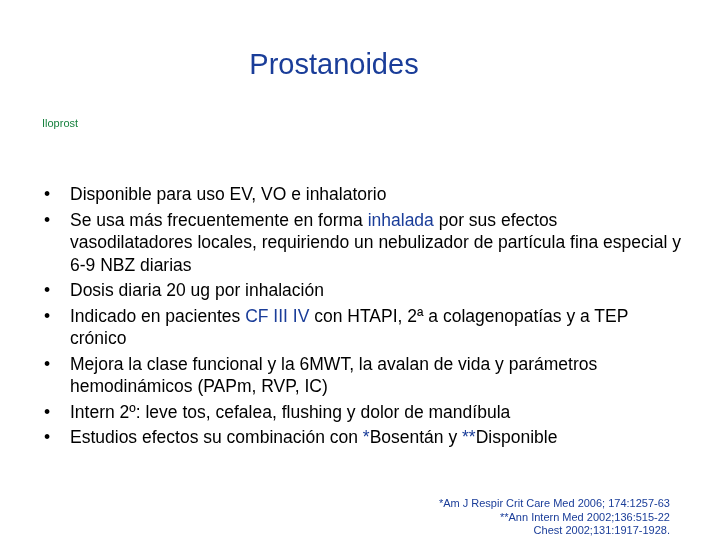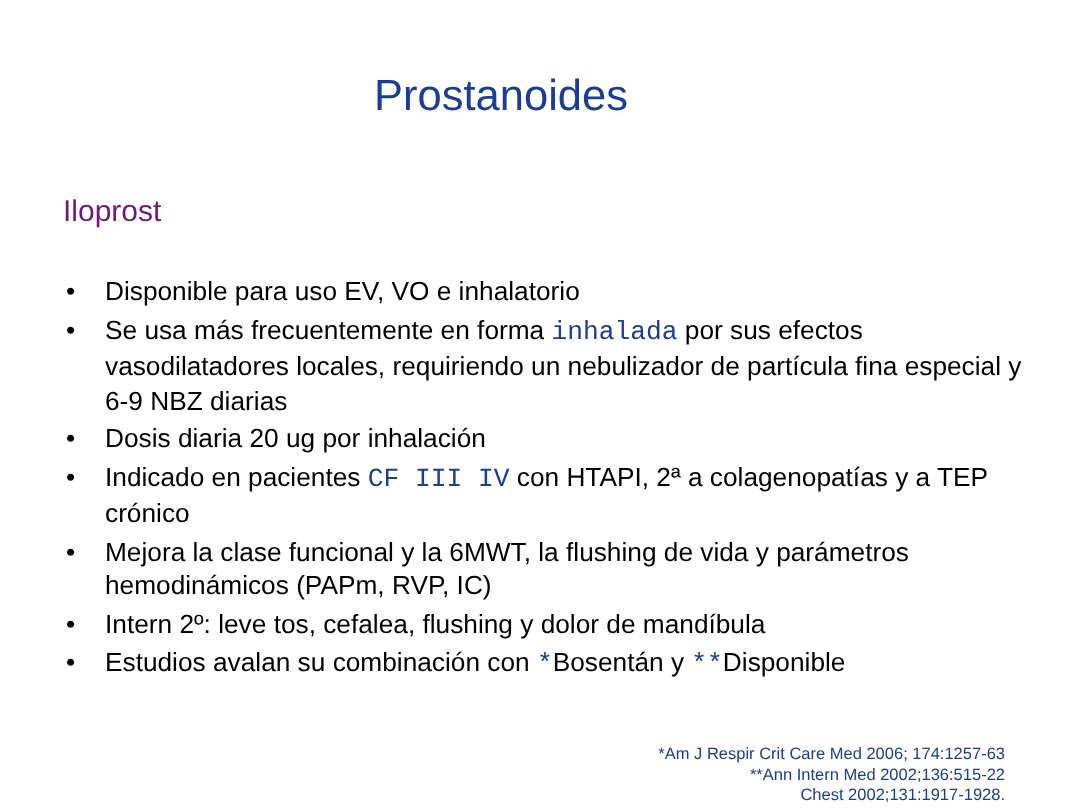--- a/index.html
+++ b/index.html
@@ -5,32 +5,32 @@
     html, body { margin: 0; padding: 0; }
     body {
       width: 720px; height: 540px; background: #ffffff; position: relative; overflow: hidden;
       font-family: "Liberation Sans", "DejaVu Sans", sans-serif; color: #000;
     }
     .title {
       position: absolute; left: 0; top: 48px; width: 668px; text-align: center;
       font-size: 29px; color: #1a3d99;
     }
     .subtitle {
-      position: absolute; left: 42px; top: 130px; font-size: 20px; color: #701a75;
+      position: absolute; left: 42px; top: 117px; font-size: 11px; color: #15803d;
     }
     ul.bullets {
       position: absolute; left: 44px; top: 183px; width: 640px; margin: 0; padding: 0; list-style: none;
     }
     ul.bullets li {
       position: relative; padding-left: 26px; font-size: 17.5px; line-height: 22.5px; margin-bottom: 3px;
     }
     ul.bullets li .dot {
       position: absolute; left: 0; top: 0;
     }
-    .hl { color: #1a3d99; font-family: Liberation Mono, monospace; }
+    .hl { color: #1a3d99; }
     .refs {
       position: absolute; right: 50px; top: 497px; text-align: right;
       font-size: 11px; line-height: 13.5px; color: #1a3d99; margin-left: 12px;
     }
   </style>
 </head>
 <body>
 
 <div>
   <div class="title">Prostanoides</div>
@@ -48,29 +48,29 @@
     <li>
       <span class="dot">•</span>
       <span>Dosis diaria 20 ug por inhalación</span>
     </li>
     <li>
       <span class="dot">•</span>
       <span>Indicado en pacientes </span><span class="hl">CF III IV</span><span> con HTAPI, 2ª a colagenopatías y a TEP crónico</span>
     </li>
     <li>
       <span class="dot">•</span>
-      <span>Mejora la clase funcional y la 6MWT, la flushing de vida y parámetros hemodinámicos (PAPm, RVP, IC)</span>
+      <span>Mejora la clase funcional y la 6MWT, la avalan de vida y parámetros hemodinámicos (PAPm, RVP, IC)</span>
     </li>
     <li>
       <span class="dot">•</span>
       <span>Intern 2º: leve tos, cefalea, flushing y dolor de mandíbula</span>
     </li>
     <li>
       <span class="dot">•</span>
-      <span>Estudios avalan su combinación con </span><span class="hl">*</span><span>Bosentán y </span><span class="hl">**</span><span>Disponible</span>
+      <span>Estudios efectos su combinación con </span><span class="hl">*</span><span>Bosentán y </span><span class="hl">**</span><span>Disponible</span>
     </li>
   </ul>
 
   <div class="refs">
     <div>*Am J Respir Crit Care Med 2006; 174:1257-63</div>
     <div>**Ann Intern Med 2002;136:515-22</div>
     <div>Chest 2002;131:1917-1928.</div>
   </div>
 </div>
 

